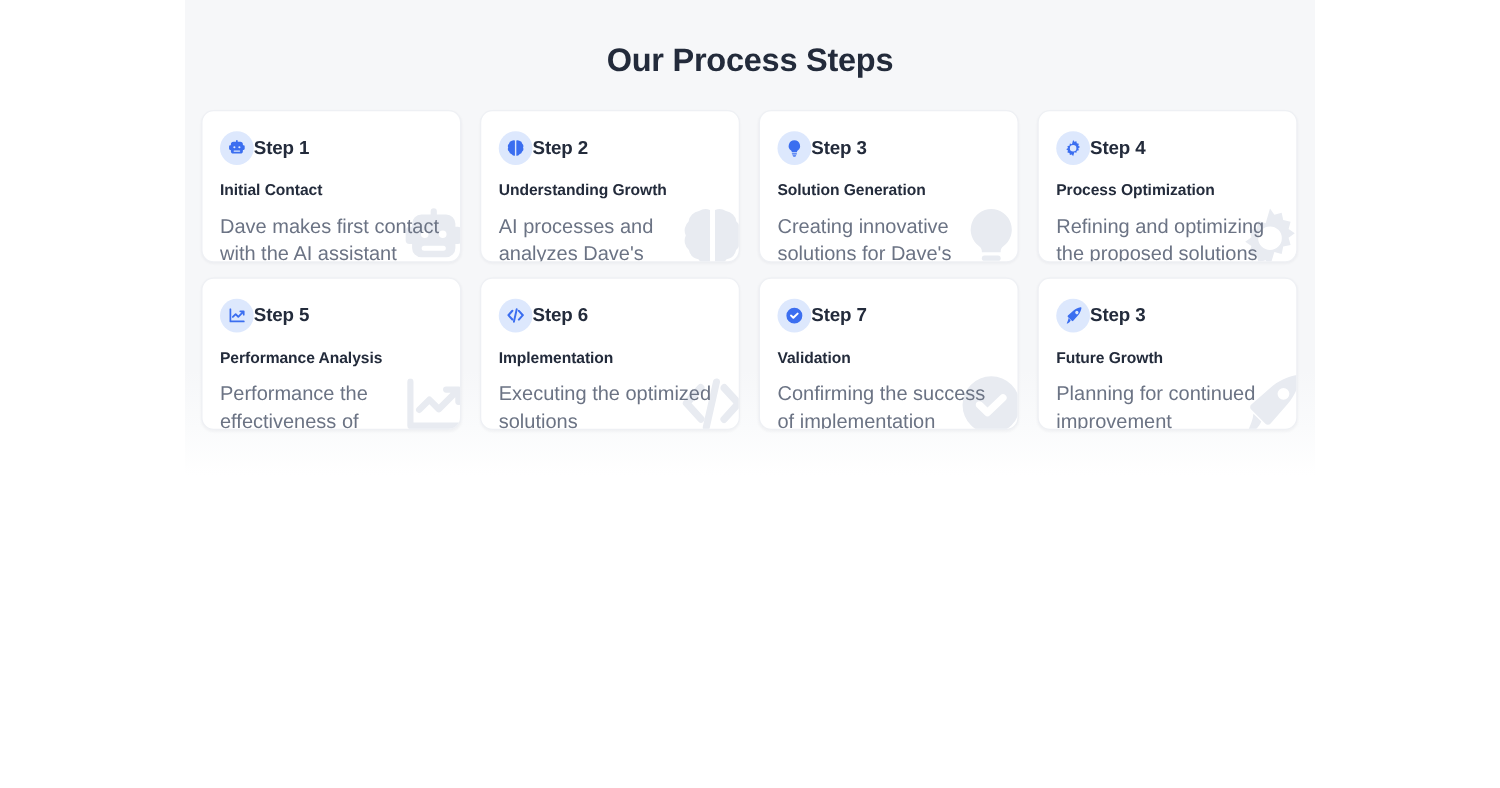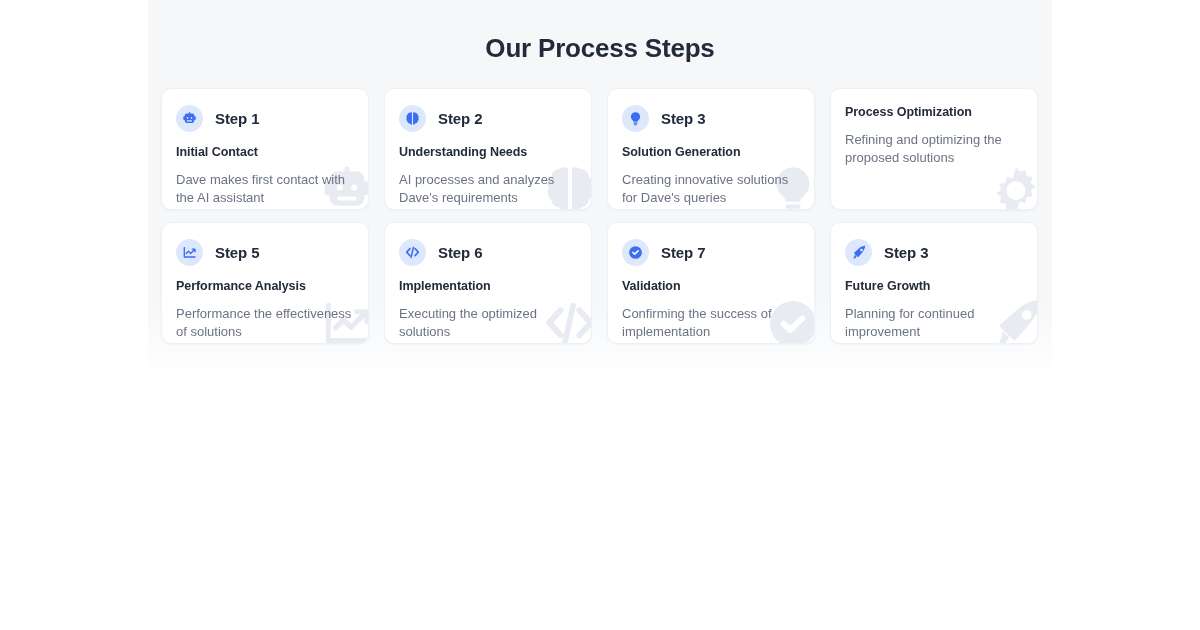--- a/index.html
+++ b/index.html
@@ -65,21 +65,21 @@
     border: 1px solid #eef0f4;
     border-radius: 10px;
     box-shadow: 0 1px 2px rgba(16, 24, 40, 0.04);
     padding: 16px 14px 0 14px;
     overflow: hidden;
   }
 
   .card-head {
     display: flex;
     align-items: center;
-    gap: 12px;
+    gap: 0;
     margin-bottom: 13px;
   }
 
   .badge {
     width: 27px;
     height: 27px;
     border-radius: 50%;
     background: #dde8fd;
     display: flex;
     align-items: center;
@@ -99,21 +99,21 @@
     font-size: 12.5px;
     font-weight: 700;
     color: #232b3b;
     margin-bottom: 6px;
     letter-spacing: -0.05px;
     position: relative;
     z-index: 2;
   }
 
   .card-desc {
-    font-size: 13px;
+    font-size: 16px;
     line-height: 1.36;
     color: #6b7384;
     position: relative;
     z-index: 2;
     max-width: 178px;
     margin-top: 12px;
   }
 
   
   .watermark {
@@ -161,21 +161,21 @@
         <div class="card-head">
           <span class="badge">
             <span style="display:flex;color:#3b6ef0;">
               <svg viewBox="0 0 24 24" fill="currentColor">
                 <path d="M11.1 2.2v19.6a4.6 4.6 0 0 1-4.1-2.1 4.2 4.2 0 0 1-3.4-3.3 4.3 4.3 0 0 1-1.1-5.1 4.3 4.3 0 0 1 1-5A4.3 4.3 0 0 1 7.2 2.6a4.4 4.4 0 0 1 3.9-.4Zm1.8 0a4.4 4.4 0 0 1 3.9.4 4.3 4.3 0 0 1 3.7 3.7 4.3 4.3 0 0 1 1 5 4.3 4.3 0 0 1-1.1 5.1 4.2 4.2 0 0 1-3.4 3.3 4.6 4.6 0 0 1-4.1 2.1Z"></path>
               </svg>
             </span>
           </span>
           <span class="step-label">Step 2</span>
         </div>
-        <div class="card-title">Understanding Needs</div>
+        <div class="card-title">Understanding Growth</div>
         <div class="card-desc">AI processes and analyzes Dave's requirements</div>
         <span class="watermark">
           <svg viewBox="0 0 24 24" fill="currentColor">
             <path d="M11.1 2.2v19.6a4.6 4.6 0 0 1-4.1-2.1 4.2 4.2 0 0 1-3.4-3.3 4.3 4.3 0 0 1-1.1-5.1 4.3 4.3 0 0 1 1-5A4.3 4.3 0 0 1 7.2 2.6a4.4 4.4 0 0 1 3.9-.4Zm1.8 0a4.4 4.4 0 0 1 3.9.4 4.3 4.3 0 0 1 3.7 3.7 4.3 4.3 0 0 1 1 5 4.3 4.3 0 0 1-1.1 5.1 4.2 4.2 0 0 1-3.4 3.3 4.6 4.6 0 0 1-4.1 2.1Z"></path>
           </svg>
         </span>
       </div>
       <div class="card">
         <div class="card-head">
           <span class="badge">
@@ -193,20 +193,30 @@
         <div class="card-desc">Creating innovative solutions for Dave's queries</div>
         <span class="watermark">
           <svg viewBox="0 0 24 24" fill="currentColor">
             <path d="M12 1.9a7.3 7.3 0 0 0-4.3 13.2c.6.45.95 1.05.95 1.7v.4h6.7v-.4c0-.65.35-1.25.95-1.7A7.3 7.3 0 0 0 12 1.9Z"></path>
             <rect x="8.65" y="18.4" width="6.7" height="1.9" rx=".95"></rect>
             <path d="M9.6 21.1h4.8a2.45 2.45 0 0 1-4.8 0Z"></path>
           </svg>
         </span>
       </div>
       <div class="card">
+        <div class="card-head">
+          <span class="badge">
+            <span style="display:flex;color:#3b6ef0;">
+              <svg viewBox="0 0 24 24" fill="currentColor">
+                <path d="M12 1.7l1.55 2.2 2.6-.72.55 2.63 2.63.55-.72 2.6 2.2 1.55-2.2 1.55.72 2.6-2.63.55-.55 2.63-2.6-.72L12 22.3l-1.55-2.2-2.6.72-.55-2.63-2.63-.55.72-2.6L3.2 13.5l2.2-1.55-.72-2.6 2.63-.55.55-2.63 2.6.72L12 1.7Zm0 6.35a4.2 4.2 0 1 0 0 8.4 4.2 4.2 0 0 0 0-8.4Z"></path>
+              </svg>
+            </span>
+          </span>
+          <span class="step-label">Step 4</span>
+        </div>
         <div class="card-title">Process Optimization</div>
         <div class="card-desc">Refining and optimizing the proposed solutions</div>
         <span class="watermark">
           <svg viewBox="0 0 24 24" fill="currentColor">
             <path d="M12 1.7l1.55 2.2 2.6-.72.55 2.63 2.63.55-.72 2.6 2.2 1.55-2.2 1.55.72 2.6-2.63.55-.55 2.63-2.6-.72L12 22.3l-1.55-2.2-2.6.72-.55-2.63-2.63-.55.72-2.6L3.2 13.5l2.2-1.55-.72-2.6 2.63-.55.55-2.63 2.6.72L12 1.7Zm0 6.35a4.2 4.2 0 1 0 0 8.4 4.2 4.2 0 0 0 0-8.4Z"></path>
           </svg>
         </span>
       </div>
       <div class="card">
         <div class="card-head">

